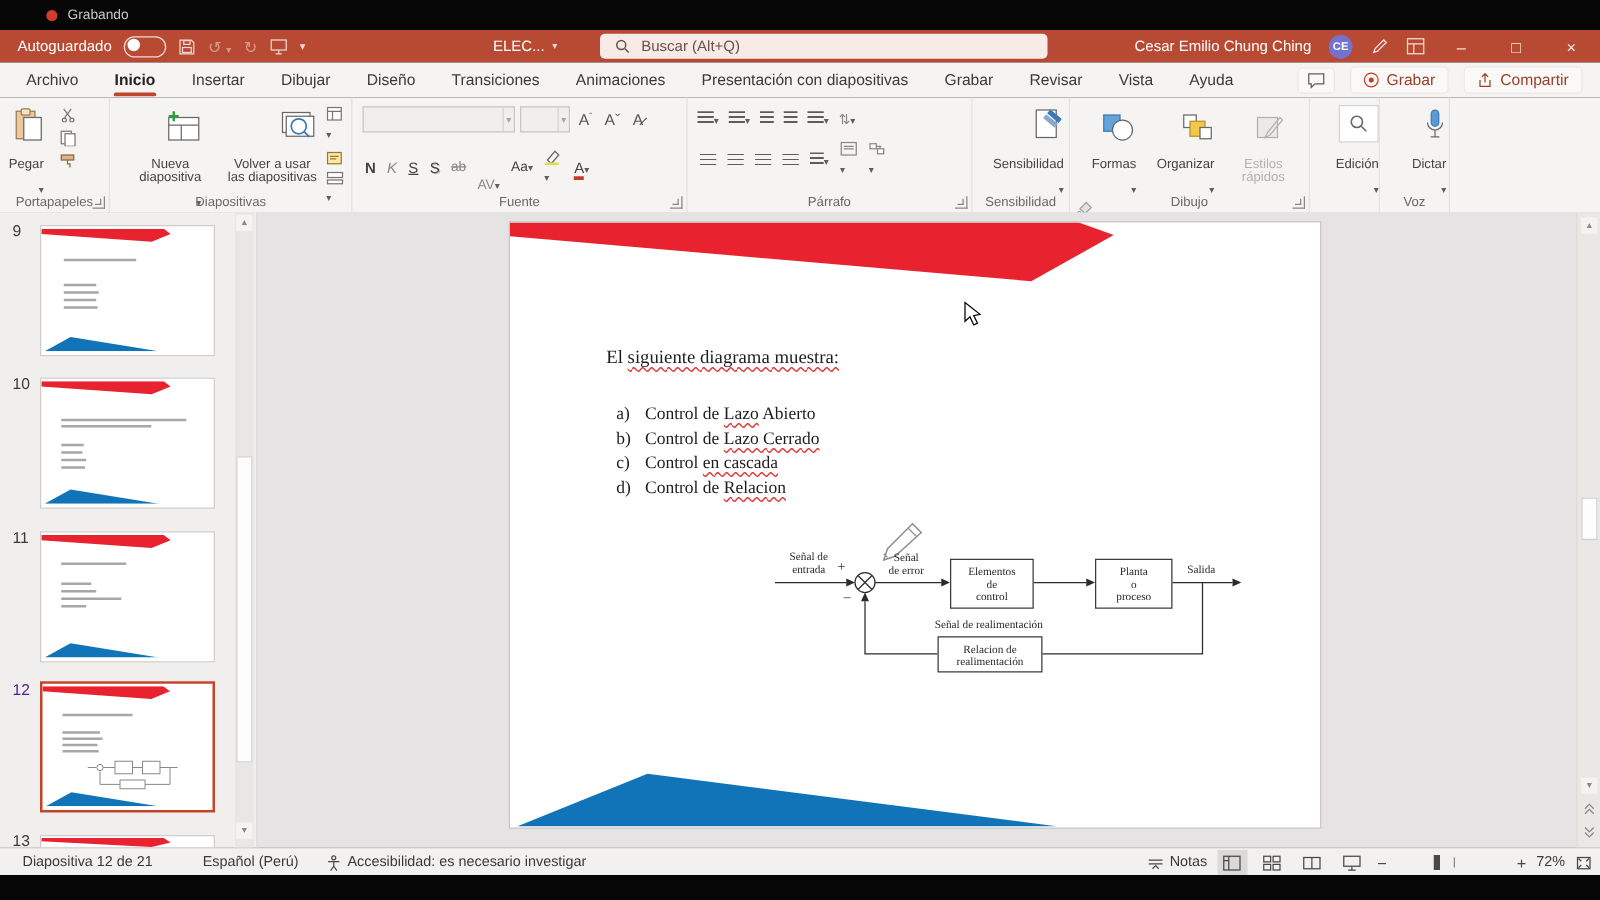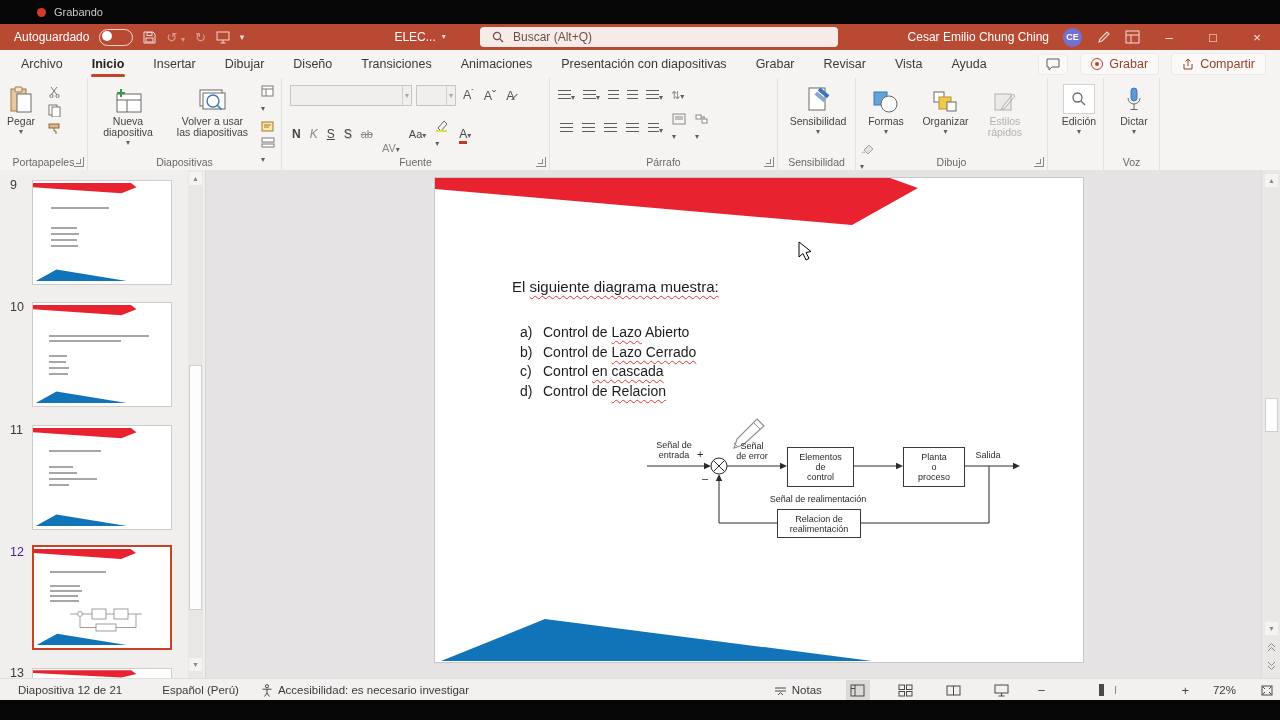--- a/index.html
+++ b/index.html
@@ -43,21 +43,21 @@
   .chip.plain{padding:3px 7px;color:#5f5d5b;}
 
   
   #ribbon{position:absolute;left:0;top:78px;width:1280px;height:92px;background:#f6f4f3;border-bottom:1px solid #d8d6d4;
           display:flex;align-items:stretch;color:#444;}
   .rgroup{position:relative;border-right:1px solid #e4e2e0;padding:4px 4px 16px 4px;box-sizing:border-box;flex:none;}
   .glabel{position:absolute;bottom:2px;left:0;right:0;text-align:center;font-size:10.5px;color:#6a6866;}
   .launcher{position:absolute;bottom:3px;right:3px;width:9px;height:9px;border:1px solid #8a8886;border-top:none;border-left:none;}
   .launcher:after{content:"";position:absolute;right:1px;bottom:1px;width:4px;height:4px;
                   border-right:1px solid #8a8886;border-bottom:1px solid #8a8886;transform:translate(-1px,-1px);}
-  .bigbtn{display:inline-flex;flex-direction:column;align-items:center;gap:2px;font-size:10.5px;color:#444;
+  .bigbtn{display:inline-flex;flex-direction:column;align-items:flex-end;gap:12px;font-size:10.5px;color:#444;
           padding:2px 3px;text-align:center;line-height:11px;vertical-align:top;}
   .chev{font-size:8px;color:#605e5c;line-height:6px;}
   .ibox{height:30px;display:flex;align-items:flex-end;justify-content:center;}
   .smallrow{display:flex;align-items:center;gap:4px;}
   .combo{background:#f1efee;border:1px solid #c8c6c4;height:19px;display:flex;align-items:center;justify-content:flex-end;}
   .combo .chev{padding:0 2px;border-left:1px solid #d4d2d0;height:100%;display:flex;align-items:center;color:#a9a7a5;}
   .lbtn{font-size:12.5px;color:#555;padding:1px 3px;}
   .bars{display:inline-block;width:13px;height:10px;
         background:repeating-linear-gradient(to bottom,#5f5d5b 0 1.3px,transparent 1.3px 4px);}
   .bars.sm{width:11px;}
@@ -79,36 +79,36 @@
   
   .pscroll{position:absolute;left:188px;top:0;width:15px;height:508px;background:#e9e7e6;}
   .sbtn{position:absolute;left:1px;width:13px;height:13px;background:#f5f3f2;color:#8a8886;font-size:7px;
         display:flex;align-items:center;justify-content:center;}
   .sthumb{position:absolute;left:1px;width:13px;background:#fdfdfd;border:1px solid #d2d0ce;box-sizing:border-box;}
 
   
   #vscroll{position:absolute;left:1261px;top:0;width:19px;height:508px;background:#eae8e7;border-left:1px solid #dddbd9;}
 
   
-  #slide{position:absolute;left:435px;top:8px;width:648px;height:484px;background:#fff;box-shadow:0 0 0 1px #c9c7c5;}
+  #slide{position:absolute;left:408px;top:8px;width:648px;height:484px;background:#fff;box-shadow:0 0 0 1px #c9c7c5;font-family:Liberation Serif, serif;}
   #slide-title{position:absolute;left:77px;top:100px;font-size:15px;color:#1d1d1d;}
   .opt{position:absolute;left:85px;font-size:14px;color:#1d1d1d;display:flex;}
   .opt .letter{width:23px;}
   .wavy{text-decoration-line:underline;text-decoration-style:wavy;text-decoration-color:#e23535;
         text-decoration-thickness:1px;text-underline-offset:3px;}
   .dlabel{position:absolute;font-size:9px;line-height:10px;color:#2a2a2a;text-align:center;}
   .dbox{position:absolute;border:1px solid #3a3a3a;background:#fff;display:flex;align-items:center;justify-content:center;
         font-size:9px;line-height:10px;color:#2a2a2a;text-align:center;}
   .sign{position:absolute;font-size:11px;color:#2a2a2a;}
 
   
   #statusbar{position:absolute;left:0;top:678px;width:1280px;height:22px;background:#f3f1f0;border-top:1px solid #e1dfdd;
              font-size:11.5px;color:#3b3a39;display:flex;align-items:center;}
   .sb-item{margin-left:18px;display:flex;align-items:center;gap:5px;}
-  .sb-right{position:absolute;right:6px;top:0;height:22px;display:flex;align-items:center;gap:24px;}
+  .sb-right{position:absolute;right:6px;top:0;height:22px;display:flex;align-items:center;gap:8px;}
   .viewbtn{width:24px;height:20px;display:flex;align-items:center;justify-content:center;}
   .viewbtn.on{background:#dcdad8;}
   .ztrack{width:88px;height:2px;background:#99979
 5;position:relative;}
 </style>
 </head>
 <body>
 
 <div id="strip-top">
   <span class="dot"></span>

